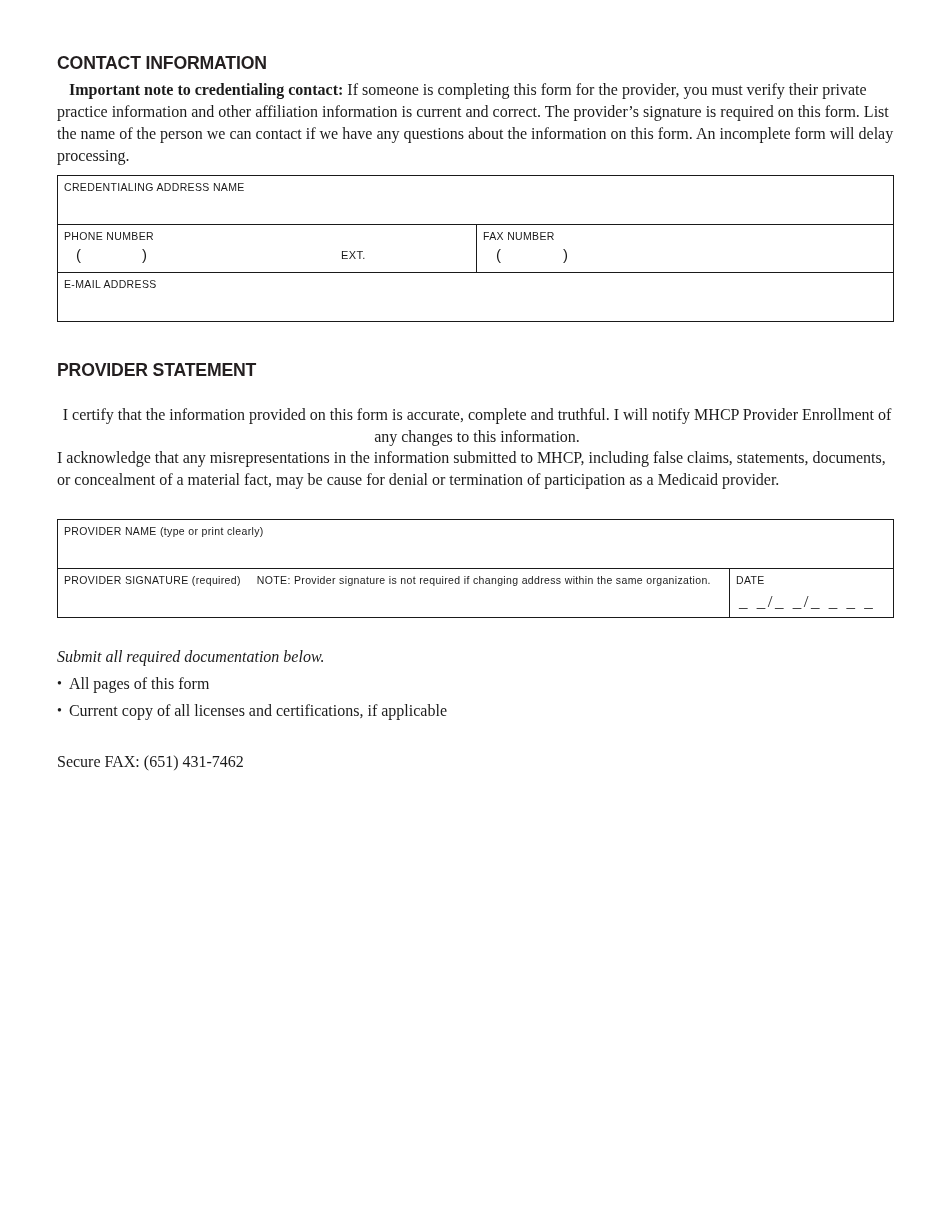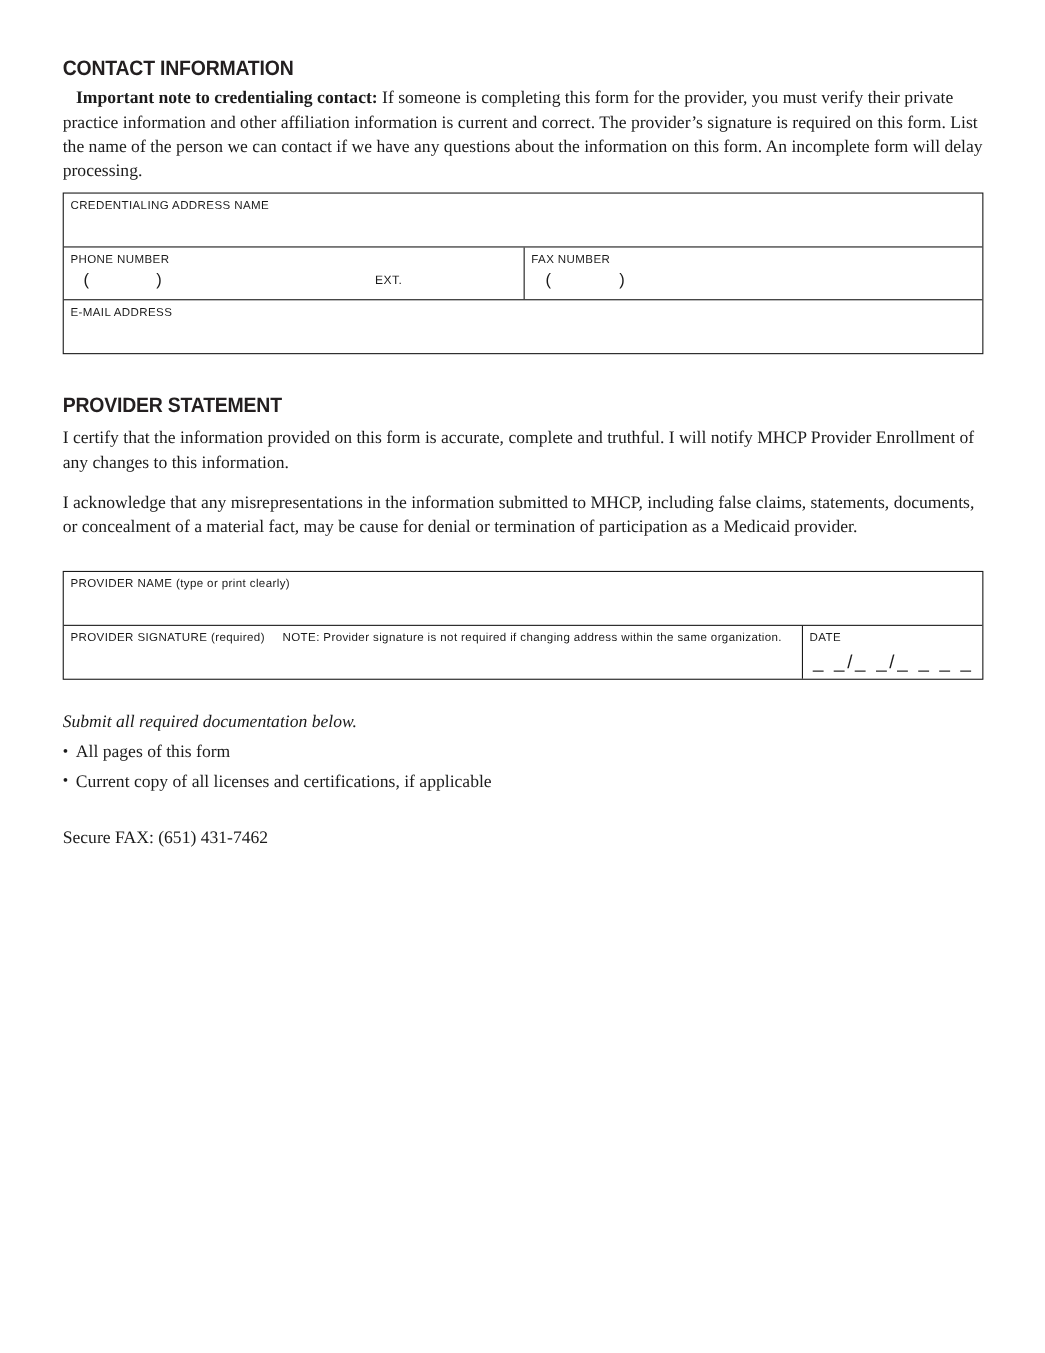--- a/index.html
+++ b/index.html
@@ -84,21 +84,21 @@
     font-family: "Liberation Sans", sans-serif;
     font-size: 11px;
     letter-spacing: 0.4px;
     color: #1a1a1a;
     top: 24px;
   }
   .date-blanks {
     position: absolute;
     left: 9px;
     bottom: 5px;
-    font-family: Liberation Sans, sans-serif;
+    font-family: Liberation Serif, serif;
     font-size: 17px;
     letter-spacing: 2.5px;
     color: #1a1a1a;
     white-space: pre;
   }
 
   .bullet-line {
     display: flex;
     gap: 7px;
     font-size: 16px;
@@ -145,21 +145,21 @@
         <span class="paren" style="left:86px;">)</span>
       </div>
     </div>
     <div class="frow" style="height:49px;">
       <span class="field-label">E-MAIL ADDRESS</span>
     </div>
   </div>
 
   <h2 class="abs sec-heading" style="left:57px; top:359px;">PROVIDER STATEMENT</h2>
 
-  <p class="abs body-text" style="left:57px; top:388px;">I certify that the information provided on this form is accurate, complete and truthful. I will notify MHCP Provider Enrollment of any changes to this information.</p>
+  <p class="abs body-text" style="left:57px; top:404px;text-align:center;">I certify that the information provided on this form is accurate, complete and truthful. I will notify MHCP Provider Enrollment of any changes to this information.</p>
 
   <p class="abs body-text" style="left:57px; top:447px;">I acknowledge that any misrepresentations in the information submitted to MHCP, including false claims, statements, documents, or concealment of a material fact, may be cause for denial or termination of participation as a Medicaid provider.</p>
 
   <div class="abs ftable" style="top:519px;">
     <div class="frow" style="height:48px;">
       <span class="field-label">PROVIDER NAME (type or print clearly)</span>
     </div>
     <div class="frow split" style="height:49px;">
       <div class="fcell" style="width:671px;">
         <span class="inline-label-row">

